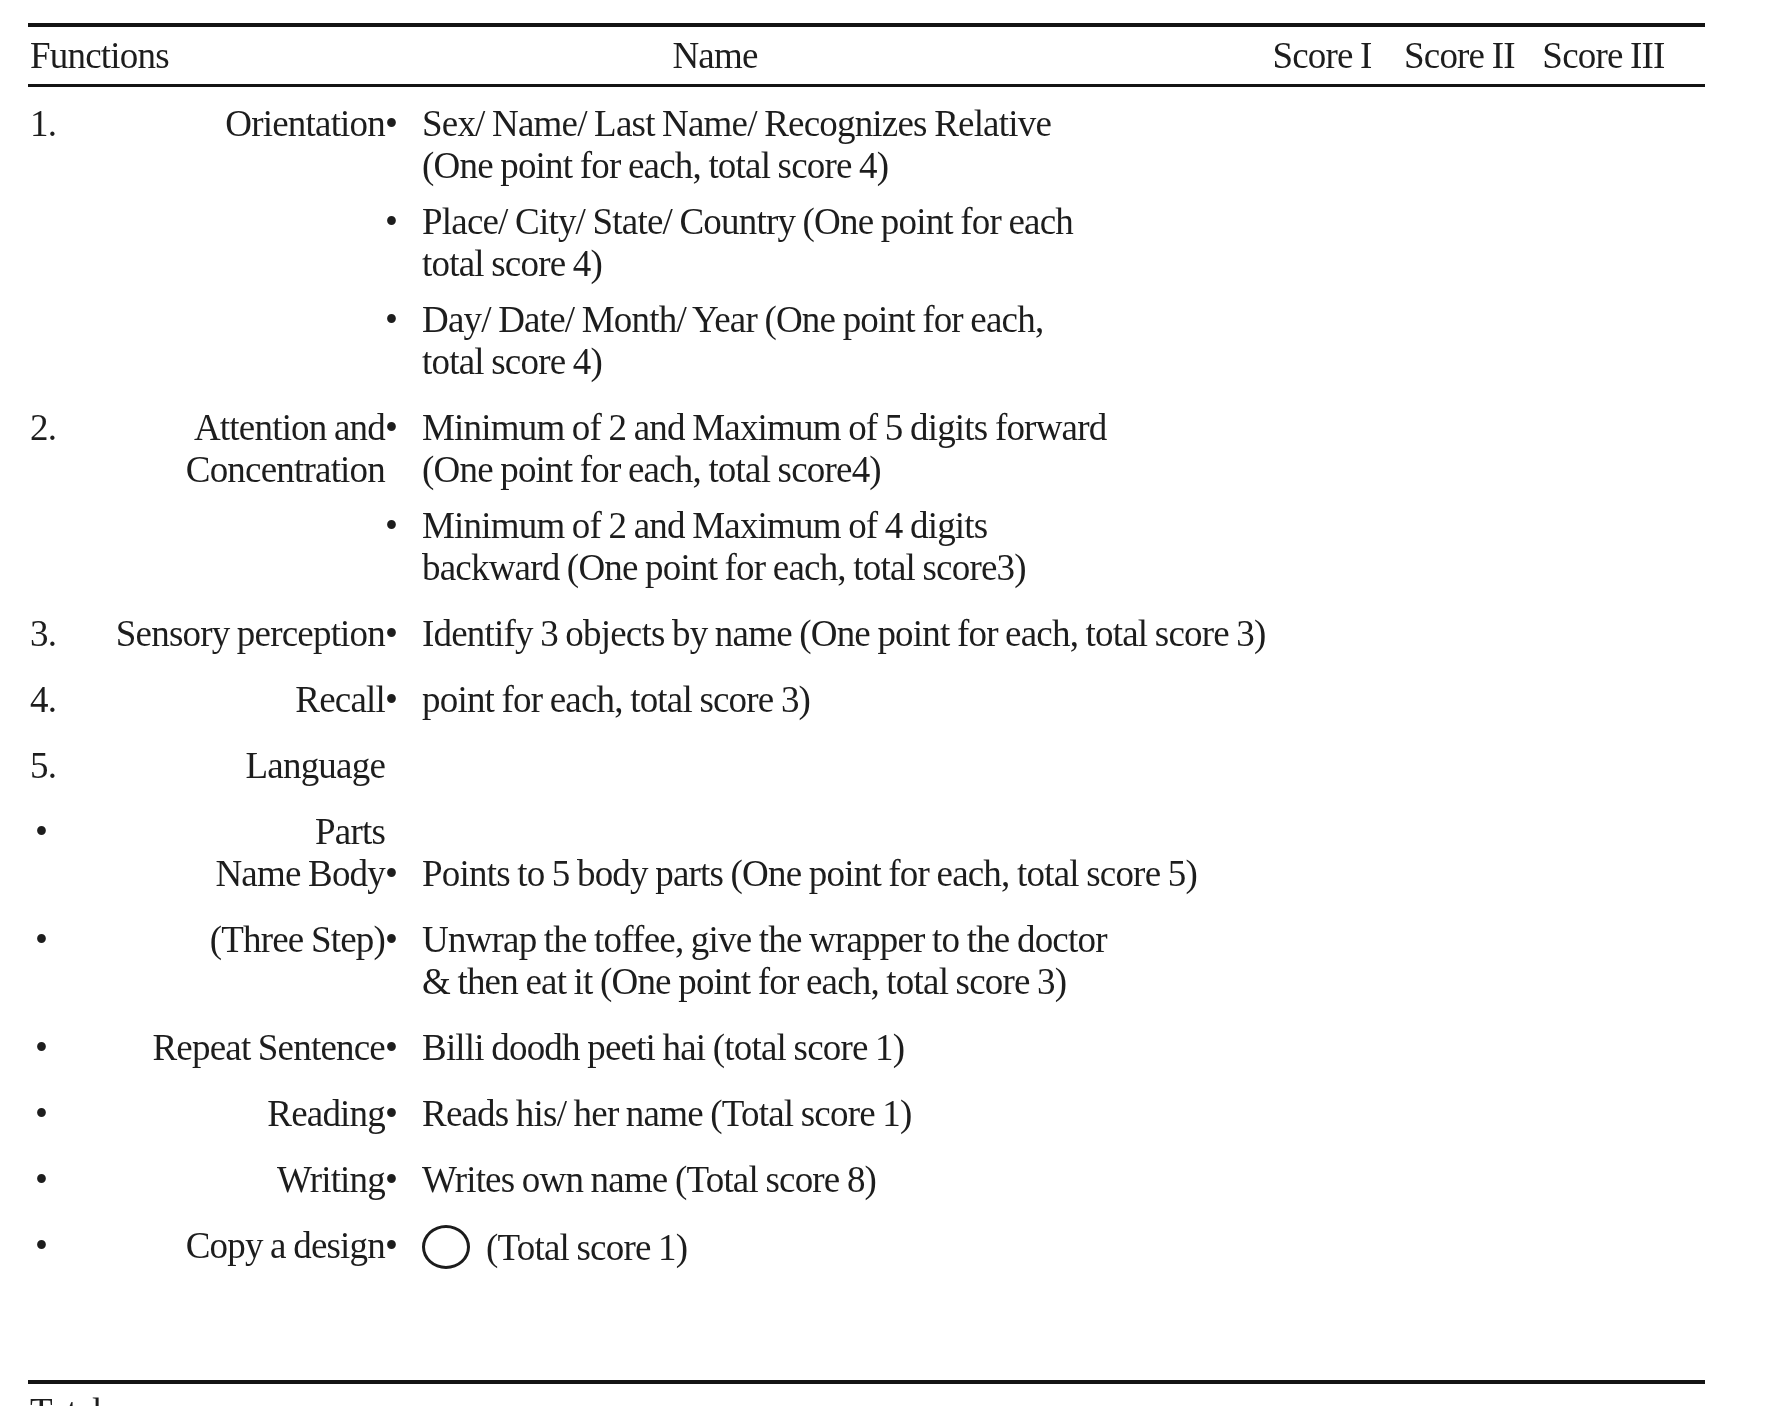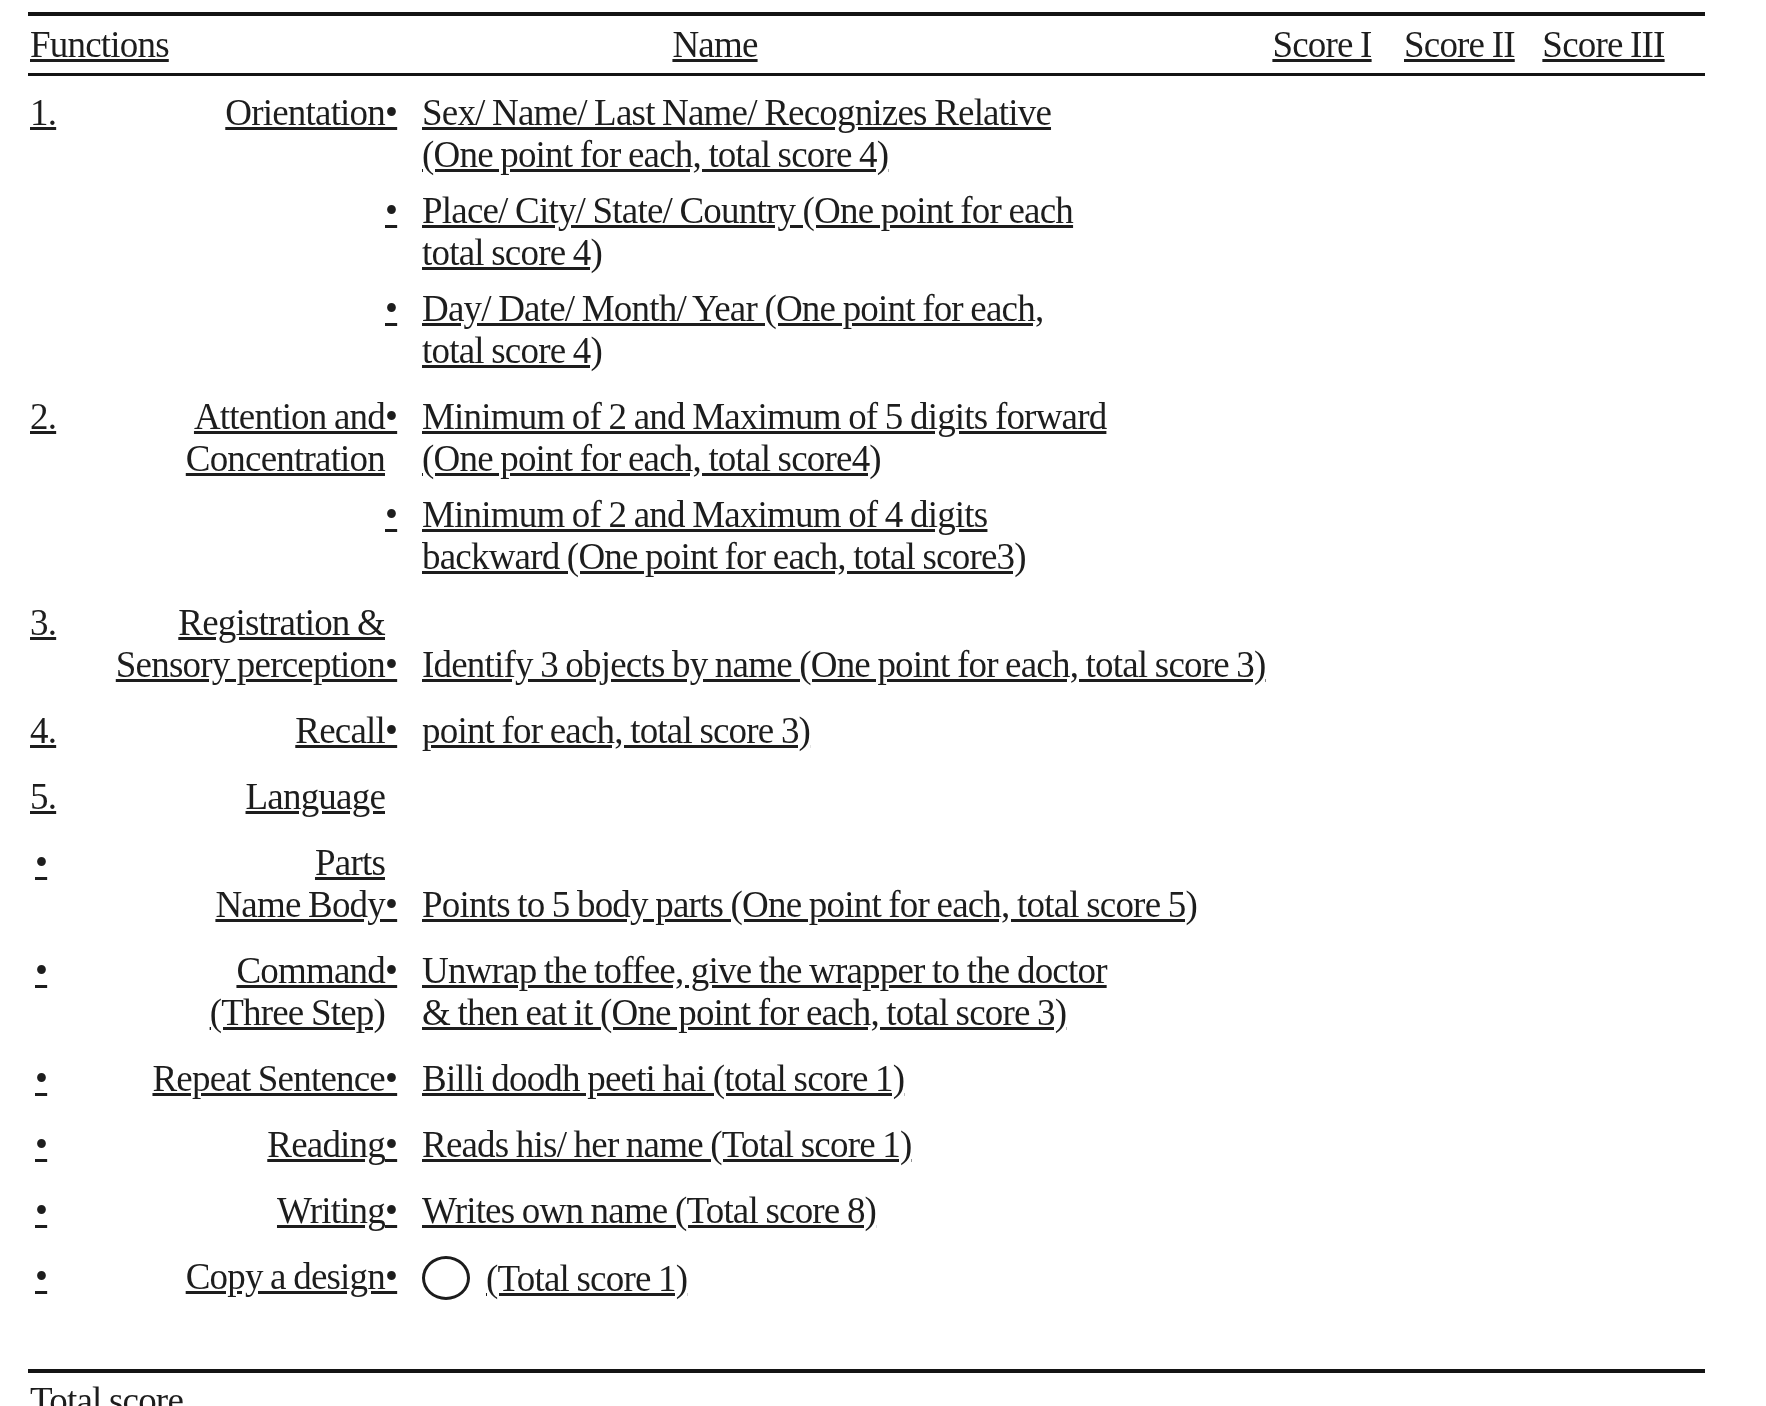--- a/index.html
+++ b/index.html
@@ -7,21 +7,21 @@
   body {
     position:relative;
     width:1766px; height:1406px;
     overflow:hidden;
     font-family:"Liberation Serif", serif;
     font-size:37px;
     letter-spacing:-0.8px;
     word-spacing:-1px;
     color:#1d1d1d;
   }
-  .sheet { position:absolute; left:28px; top:12px; width:1677px;text-decoration:underline; }
+  .sheet { position:absolute; left:28px; top:23px; width:1677px; }
 
   .grid-row {
     display:grid;
     grid-template-columns:357px 855px 164px 98px 203px;
   }
 
   
   .header-row {
     border-top:4px solid #141414;
     border-bottom:3px solid #141414;
@@ -140,21 +140,20 @@
           </div>
         </div>
         <div class="cell scell"></div>
         <div class="cell scell"></div>
         <div class="cell scell"></div>
       </div>
       <div class="grid-row row bottom">
         <div class="cell fcell">
           <span class="fmark">3.</span>
           <div class="flines">
-            <div class="line">Registration &amp;</div>
             <div class="line">Sensory perception</div>
           </div>
         </div>
         <div class="cell tcell">
           <div class="titem">
             <span class="tmark">•</span>
             <div class="tlines">
               <div class="line">Identify 3 objects by name (One point for each, total score 3)</div>
             </div>
           </div>
@@ -211,21 +210,20 @@
           </div>
         </div>
         <div class="cell scell"></div>
         <div class="cell scell"></div>
         <div class="cell scell"></div>
       </div>
       <div class="grid-row row">
         <div class="cell fcell">
           <span class="fmark bullet">•</span>
           <div class="flines">
-            <div class="line">Command</div>
             <div class="line">(Three Step)</div>
           </div>
         </div>
         <div class="cell tcell">
           <div class="titem">
             <span class="tmark">•</span>
             <div class="tlines">
               <div class="line">Unwrap the toffee, give the wrapper to the doctor</div>
               <div class="line">&amp; then eat it (One point for each, total score 3)</div>
             </div>

